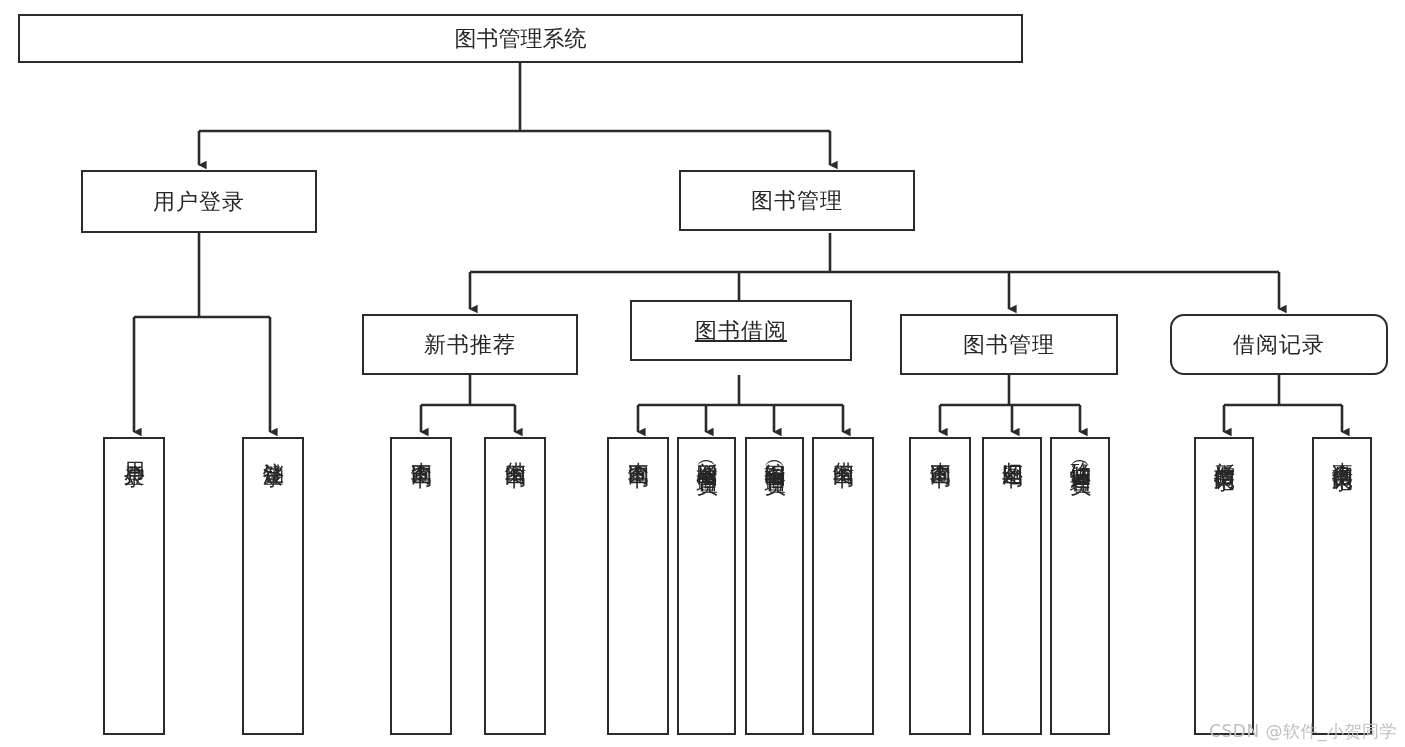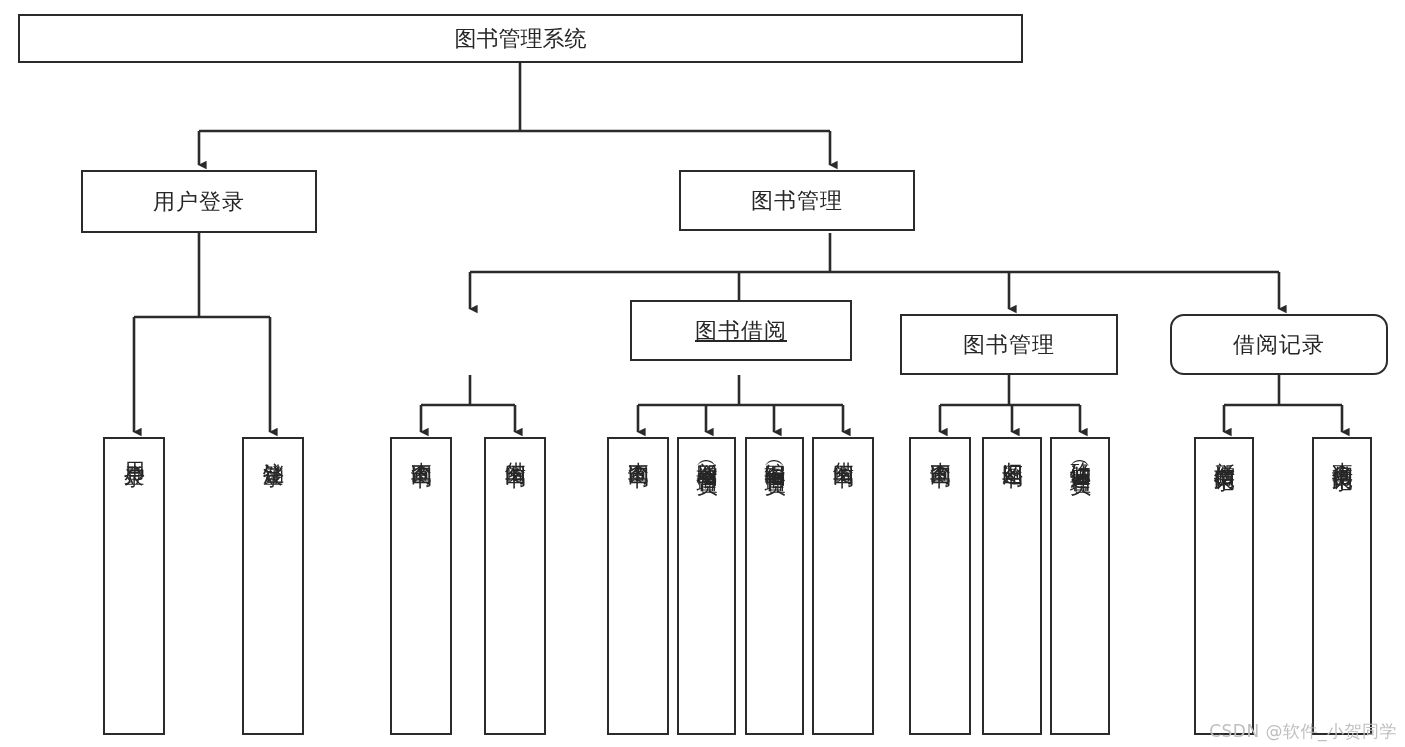--- a/index.html
+++ b/index.html
@@ -126,20 +126,23 @@
     <span>图书管理系统</span>
   </div>
 
   <div class="node horiz" style="left:81px; top:170px; width:236px; height:63px;">
     <span>用户登录</span>
   </div>
   <div class="node horiz" style="left:679px; top:170px; width:236px; height:61px;">
     <span>图书管理</span>
   </div>
 
+  <div class="node horiz" style="left:362px; top:314px; width:216px; height:61px;">
+    <span>新书推荐</span>
+  </div>
   <div class="node horiz" style="left:630px; top:300px; width:222px; height:61px;text-decoration:underline;">
     <span>图书借阅</span>
   </div>
   <div class="node horiz" style="left:900px; top:314px; width:218px; height:61px;">
     <span>图书管理</span>
   </div>
   <div class="node horiz" style="left:1170px; top:314px; width:218px; height:61px;border-radius:14px;">
     <span>借阅记录</span>
   </div>
 

